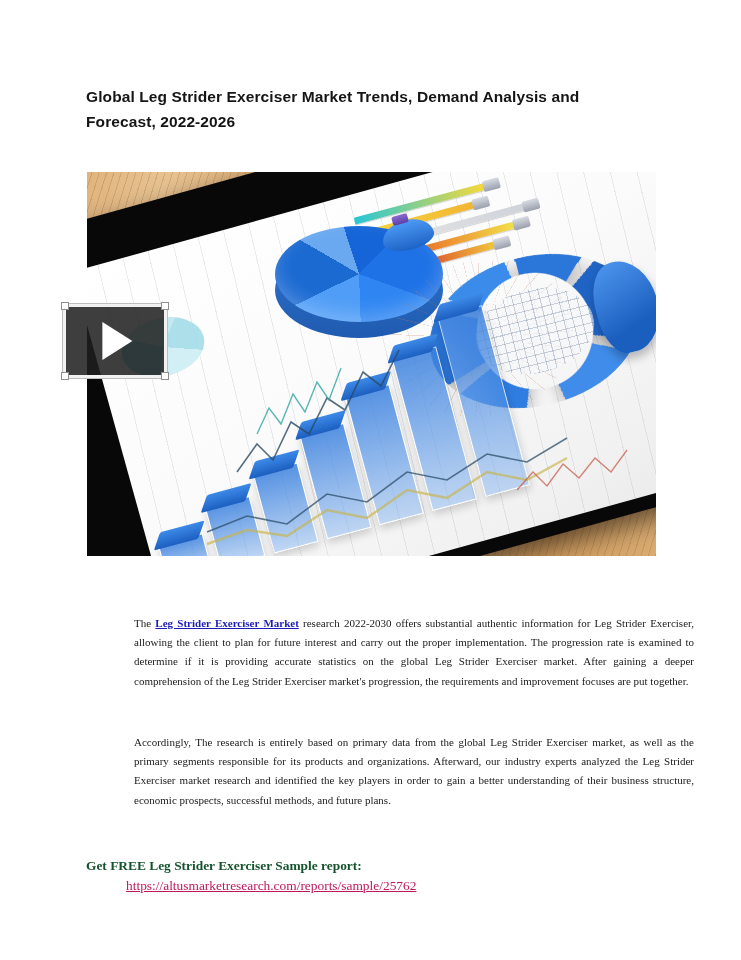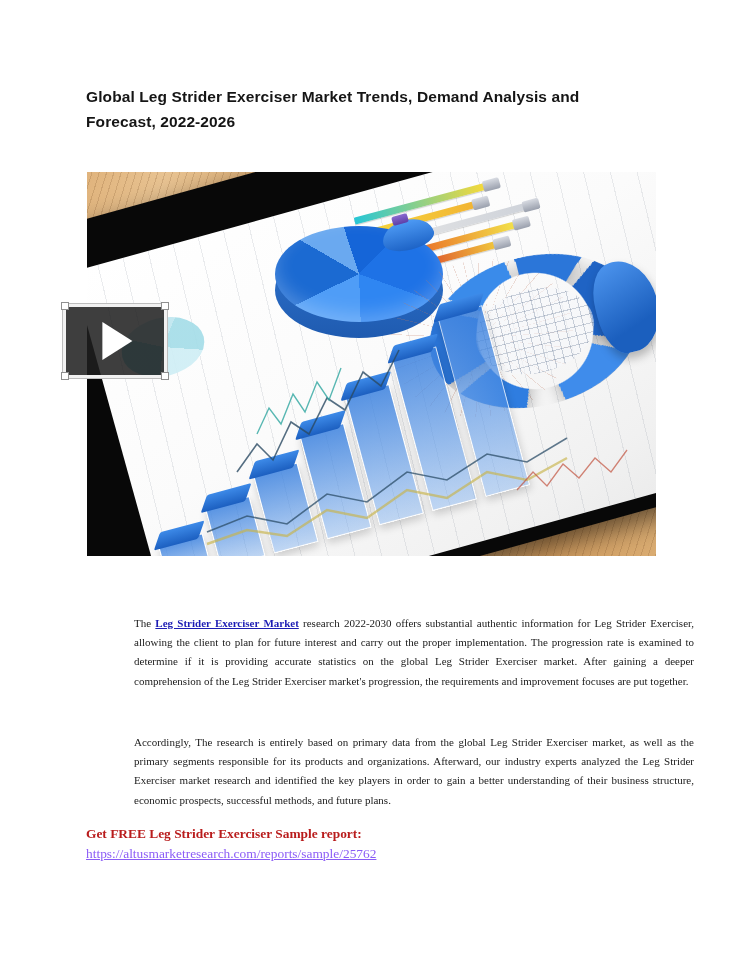--- a/index.html
+++ b/index.html
@@ -278,28 +278,30 @@
     position: absolute;
     left: 86px;
     top: 824px;
     width: 560px;
     font-family: "Liberation Serif", serif;
     font-size: 13.4px;
     line-height: 19.2px;
   }
   .cta-heading {
     font-weight: bold;
-    color: #b91c1c;
+    color: #14532d;
     display: block;
+    margin-top: 32px;
   }
   .cta-url {
-    color: #8b5cf6;
+    color: #be185d;
     text-decoration: underline;
     display: block;
     margin-top: 1px;
+    margin-left: 40px;
   }
 </style>
 </head>
 <body>
 
 <div class="page">
 
   <div class="doc-title">Global Leg Strider Exerciser Market Trends, Demand Analysis and Forecast, 2022-2026</div>
 
   <div class="hero-wrap">

